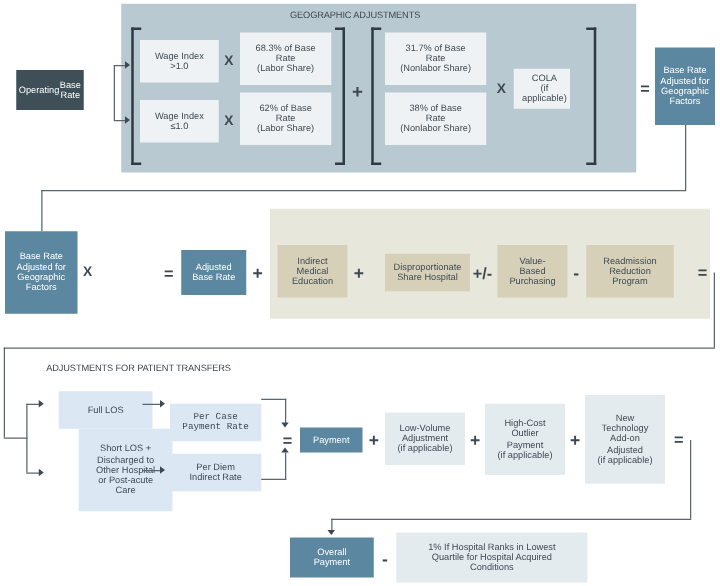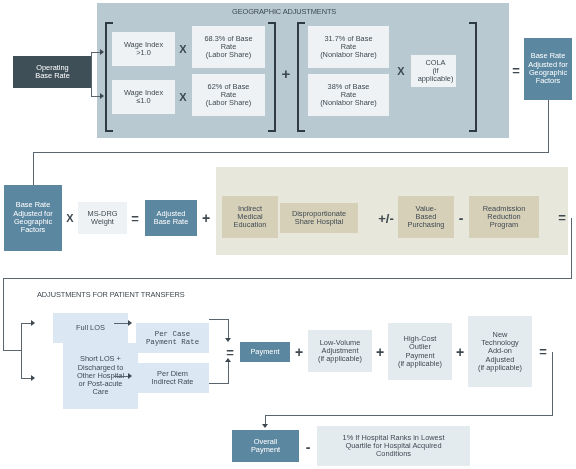--- a/index.html
+++ b/index.html
@@ -54,21 +54,21 @@
 
   <div class="panel-geo" style="left:97px;top:3px;width:412px;height:135px;"></div>
   <div class="panel-title" style="left:232px;top:7px;">GEOGRAPHIC ADJUSTMENTS</div>
 
   <div class="brk brk-l" style="left:105px;top:22px;width:8px;height:110px;"></div>
   <div class="brk brk-r" style="left:268px;top:22px;width:8px;height:110px;"></div>
 
   <div class="brk brk-l" style="left:297px;top:22px;width:8px;height:110px;"></div>
   <div class="brk brk-r" style="left:469px;top:22px;width:8px;height:110px;"></div>
 
-  <div class="box fill-dark" style="left:13px;top:56px;width:79px;height:32px;flex-direction:column;">
+  <div class="box fill-dark" style="left:13px;top:56px;width:54px;height:32px;flex-direction:row;">
     <span>Operating</span>
     <span>Base Rate</span>
   </div>
 
   <div class="ln lnv" style="left:91px;top:52px;height:44px;"></div>
   <div class="ln lnh" style="left:91px;top:52px;width:11px;"></div>
   <div class="ln lnh" style="left:91px;top:96px;width:11px;"></div>
   <div class="ar ar-r" style="left:100px;top:49px;"></div>
   <div class="ar ar-r" style="left:100px;top:93px;"></div>
 
@@ -120,37 +120,35 @@
 
   <div class="panel-qual" style="left:216px;top:167px;width:352px;height:88px;"></div>
 
   <div class="box fill-steel" style="left:4px;top:185px;width:58px;height:66px;white-space:pre-line;">Base Rate
 Adjusted for
 Geographic
 Factors</div>
 
   <div class="op" style="left:64px;top:210px;width:12px;height:16px;font-size:11px;">X</div>
 
-  <div class="box fill-pale" style="left:78px;top:202px;width:49px;height:32px;white-space:pre-line;">MS-DRG
-Weight</div>
 
   <div class="op" style="left:129px;top:210px;width:12px;height:16px;font-size:13px;">=</div>
 
   <div class="box fill-steel" style="left:145px;top:200px;width:52px;height:36px;white-space:pre-line;">Adjusted
 Base Rate</div>
 
   <div class="op" style="left:199px;top:209px;width:14px;height:18px;font-size:14px;">+</div>
 
   <div class="box fill-tan" style="left:222px;top:196px;width:56px;height:42px;white-space:pre-line;">Indirect
 Medical
 Education</div>
 
   <div class="op" style="left:280px;top:209px;width:14px;height:18px;font-size:14px;">+</div>
 
-  <div class="box fill-tan" style="left:280px;top:203px;width:78px;height:30px;white-space:pre-line;">Disproportionate
+  <div class="box fill-tan" style="left:308px;top:203px;width:68px;height:30px;white-space:pre-line;">Disproportionate
 Share Hospital</div>
 
   <div class="op" style="left:375px;top:209px;width:22px;height:18px;font-size:13px;">+/-</div>
 
   <div class="box fill-tan" style="left:398px;top:196px;width:56px;height:42px;white-space:pre-line;">Value-
 Based
 Purchasing</div>
 
   <div class="op" style="left:455px;top:209px;width:12px;height:18px;font-size:14px;">-</div>
 
@@ -166,21 +164,21 @@
 
   <div class="panel-title" style="left:37px;top:290px;">ADJUSTMENTS FOR PATIENT TRANSFERS</div>
 
   <div class="ln lnh" style="left:3px;top:350px;width:19px;"></div>
   <div class="ln lnv" style="left:21px;top:323px;height:55px;"></div>
   <div class="ln lnh" style="left:21px;top:323px;width:12px;"></div>
   <div class="ln lnh" style="left:21px;top:378px;width:12px;"></div>
   <div class="ar ar-r" style="left:31px;top:320px;"></div>
   <div class="ar ar-r" style="left:31px;top:375px;"></div>
 
-  <div class="box fill-lightblue" style="left:53px;top:313px;width:75px;height:30px;">Full LOS</div>
+  <div class="box fill-lightblue" style="left:47px;top:313px;width:75px;height:30px;">Full LOS</div>
   <div class="box fill-lightblue" style="left:39px;top:343px;width:75px;height:66px;white-space:pre-line;margin-left:24px;">Short LOS +
 Discharged to
 Other Hospital
 or Post-acute
 Care</div>
 
   <div class="ln lnh" style="left:114px;top:323px;width:16px;"></div>
   <div class="ar ar-r" style="left:128px;top:320px;"></div>
   <div class="ln lnh" style="left:114px;top:376px;width:16px;"></div>
   <div class="ar ar-r" style="left:128px;top:373px;"></div>

